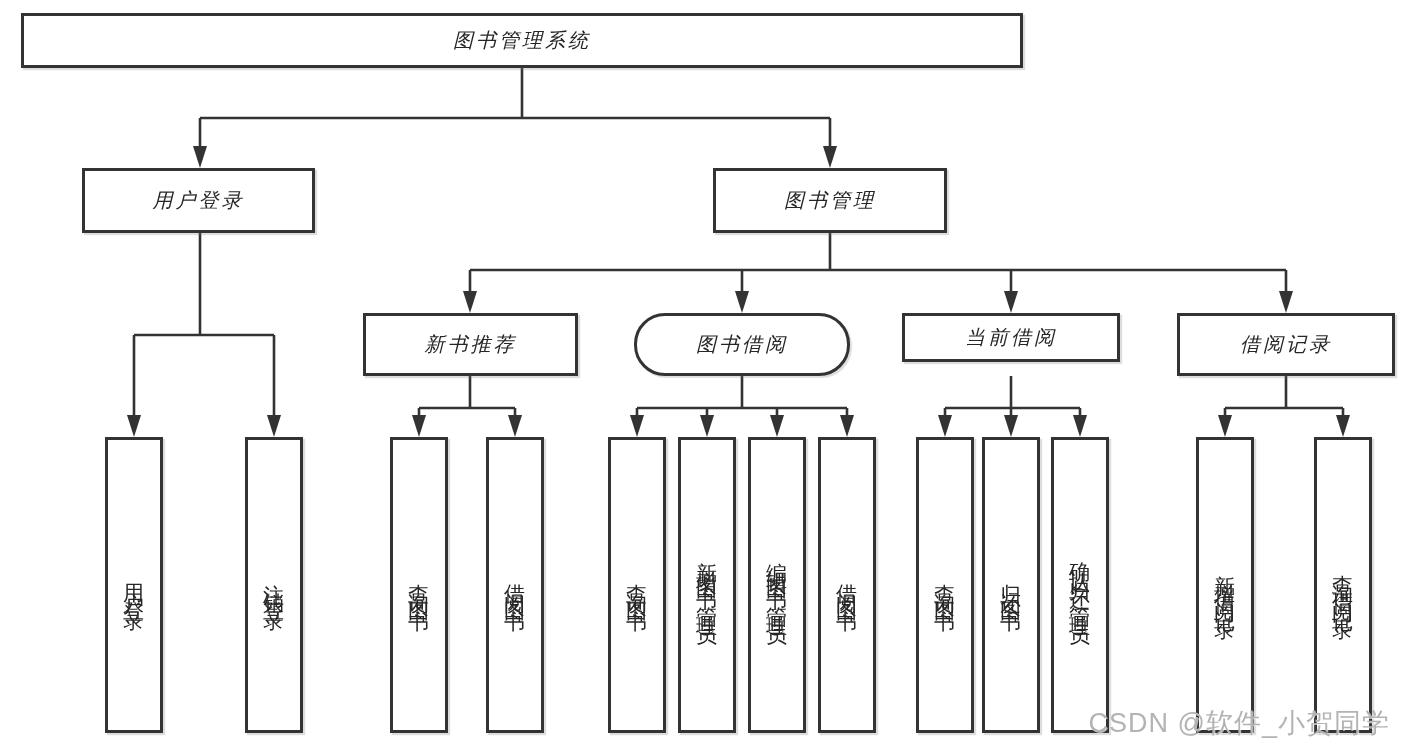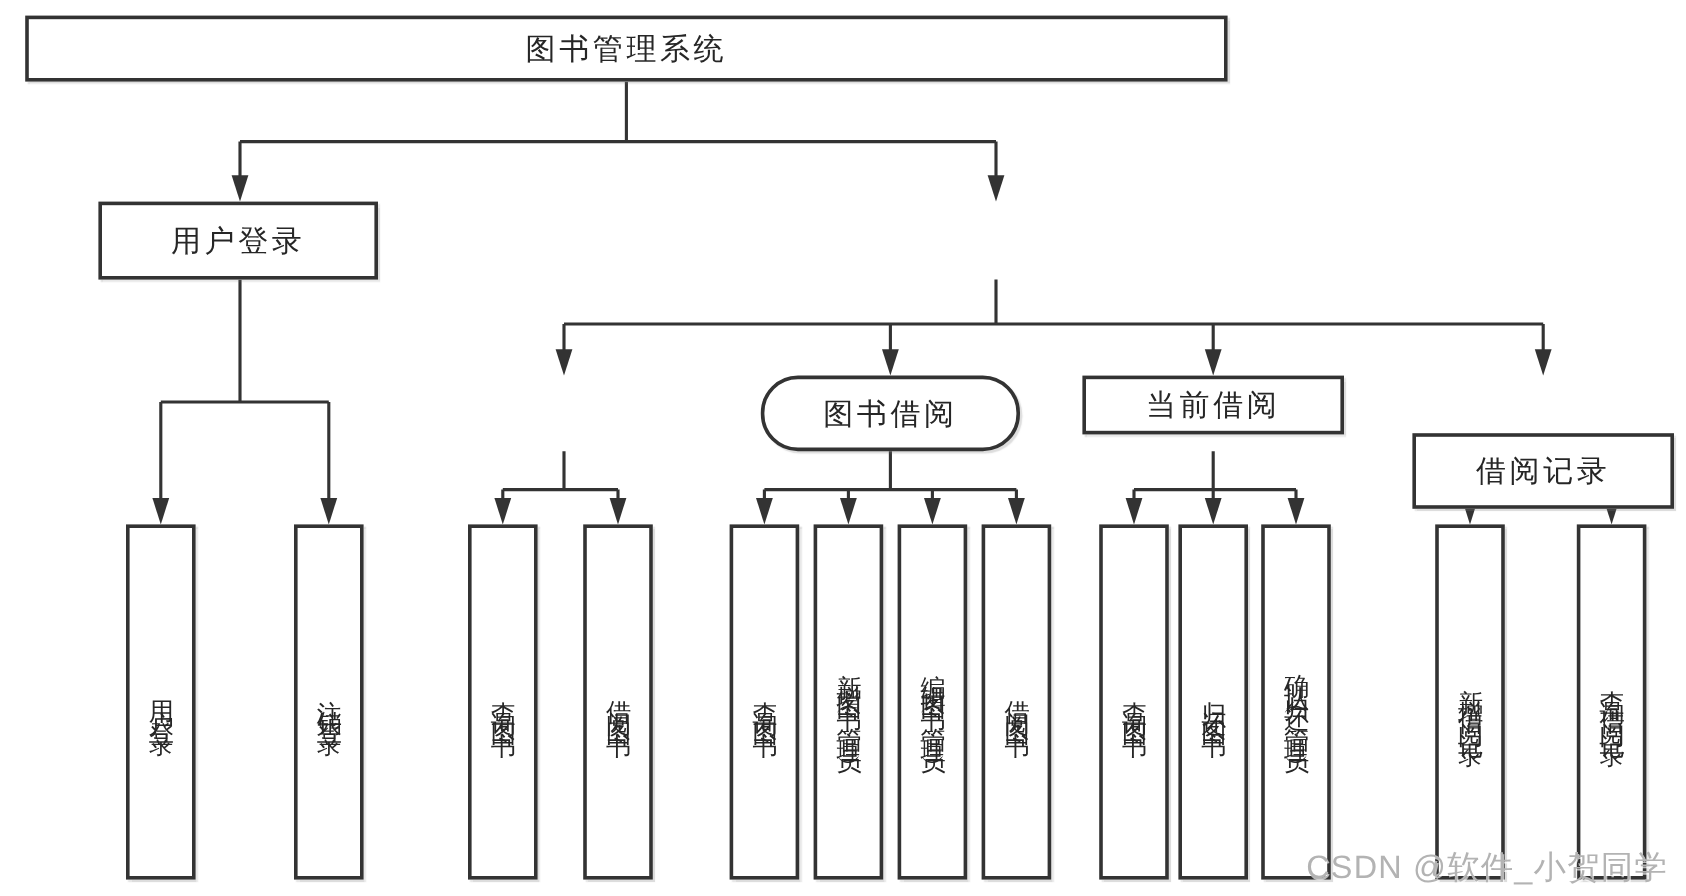--- a/index.html
+++ b/index.html
@@ -19,21 +19,21 @@
   svg.connectors{position:absolute;left:0;top:0;z-index:1;}
   svg.connectors path{stroke:var(--color-line);stroke-width:2.6;fill:none;}
   svg.connectors polygon{fill:var(--color-line);stroke:none;}
   .box{
     position:absolute;z-index:2;box-sizing:border-box;
     background:#ffffff;border:3px solid var(--color-line);
     display:flex;align-items:center;justify-content:center;
     color:var(--color-text);
     box-shadow:2px 2px 1px rgba(120,120,120,0.25);
   }
-  .hbox{font-size:25px;letter-spacing:3px;}
+  .hbox{font-size:20px;letter-spacing:3px;font-style:italic;}
   .vbox span{
     writing-mode:vertical-rl;text-orientation:mixed;
     font-size:21px;letter-spacing:9px;line-height:1;
     display:block;
   }
   .watermark{
     position:absolute;right:15px;bottom:6px;z-index:5;
     font-size:27px;letter-spacing:1px;
     color:var(--color-watermark);
     text-shadow:1px 1px 0 rgba(255,255,255,0.65);
@@ -80,28 +80,34 @@
     <polygon points="1336,415 1350,415 1343,437"></polygon>
   </svg>
 
   <div class="box hbox" style="left:21px;top:13px;width:1002px;height:55px;">
     <span>图书管理系统</span>
   </div>
 
   <div class="box hbox" style="left:82px;top:168px;width:233px;height:65px;">
     <span>用户登录</span>
   </div>
+  <div class="box hbox" style="left:713px;top:168px;width:234px;height:65px;">
+    <span>图书管理</span>
+  </div>
 
+  <div class="box hbox" style="left:363px;top:313px;width:215px;height:63px;">
+    <span>新书推荐</span>
+  </div>
   <div class="box hbox" style="left:634px;top:313px;width:216px;height:63px;border-radius:31px;">
     <span>图书借阅</span>
   </div>
   <div class="box hbox" style="left:902px;top:313px;width:218px;height:49px;">
     <span>当前借阅</span>
   </div>
-  <div class="box hbox" style="left:1177px;top:313px;width:218px;height:63px;margin-top:48px;">
+  <div class="box hbox" style="left:1177px;top:313px;width:218px;height:63px;">
     <span>借阅记录</span>
   </div>
 
   <div class="box vbox" style="left:105px;top:437px;width:58px;height:296px;">
     <span>用户登录</span>
   </div>
   <div class="box vbox" style="left:245px;top:437px;width:58px;height:296px;">
     <span>注销登录</span>
   </div>
 

